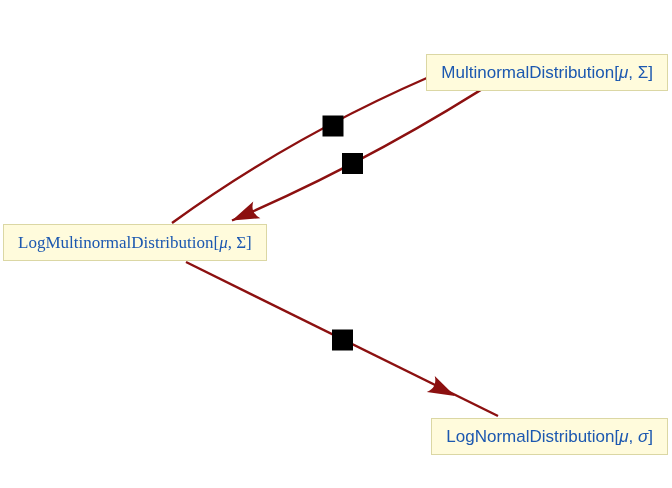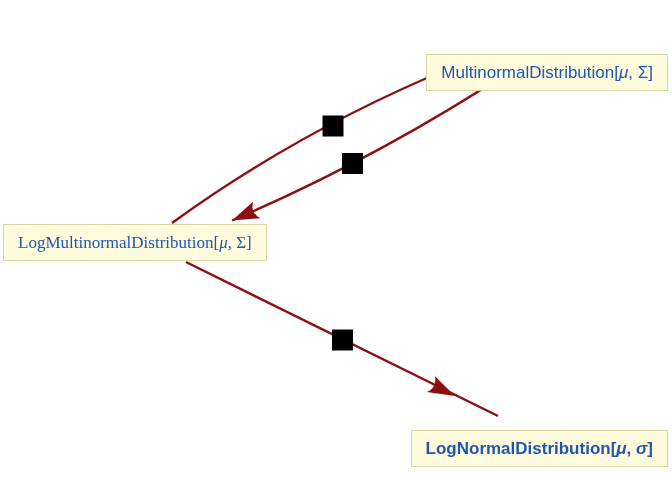--- a/index.html
+++ b/index.html
@@ -23,21 +23,21 @@
     line-height: 35px;
     background: var(--node-bg, #FFFBDC);
     border: 1px solid var(--node-border, #DBD7A4);
     color: var(--node-text, #1C58B0);
     font-size: 17px;
     white-space: nowrap;
     cursor: pointer;
   }
   .node-multinormal    { top: 28px;  right: 4px; margin-top: 26px; }
   .node-logmultinormal { top: 224px; left: 3px; font-family: Liberation Serif, serif;  }
-  .node-lognormal      { top: 430px; right: 4px; font-weight: bold; }
+  .node-lognormal      { top: 418px; right: 4px; }
   .gi { font-style: italic; }
 </style>
 </head>
 <body>
 
 <div class="stage">
 
   <svg width="672" height="488" viewBox="0 0 672 488">
 
     <path class="edge" d="M 172,223 Q 300,130 455,66"></path>

